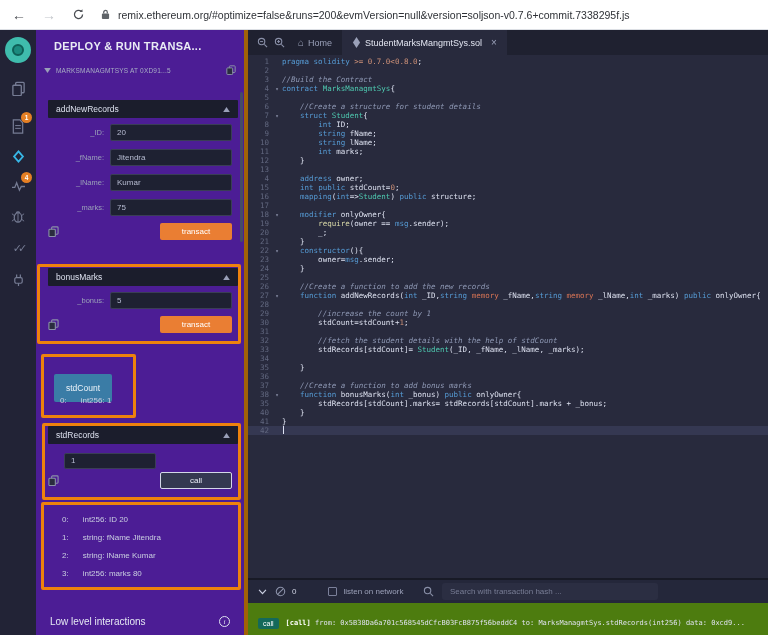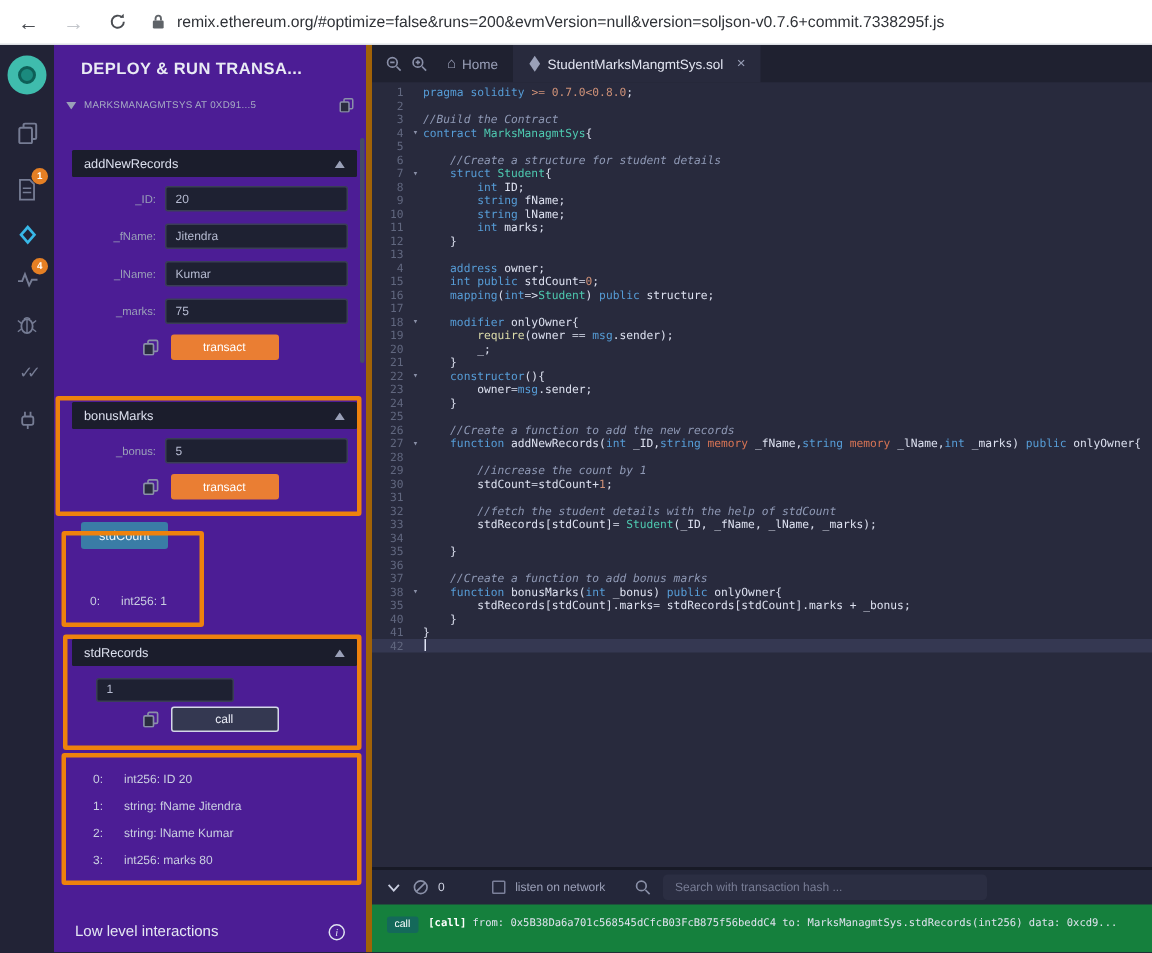--- a/index.html
+++ b/index.html
@@ -32,27 +32,27 @@
   .deployed-label{flex:1;font-size:6.5px;color:#a7adc4;letter-spacing:.2px;white-space:nowrap;overflow:hidden}
   .side-scrollbar{position:absolute;right:1px;top:62px;width:3px;height:150px;background:#464b68;border-radius:2px}
 
   .card{position:absolute;left:12px;width:190px}
   .card-header{height:18px;background:#1b1d2c;display:flex;align-items:center;justify-content:space-between;padding:0 8px;border-radius:1px;cursor:pointer}
   .card-header span{font-size:8.5px;color:#dce0ee}
   .fields{padding-top:2px}
   .field-row{display:flex;align-items:center;height:25px;padding-right:6px}
   .field-label{width:56px;text-align:right;margin-right:6px;font-size:7.5px;color:#9aa0b8;white-space:nowrap}
   .field-input{flex:1;min-width:0;height:17px;background:#1e2132;border:1px solid #3a3e56;border-radius:2px;color:#b7bcd2;font-size:8px;padding:0 6px;font-family:"Liberation Sans",sans-serif}
-  .action-row{display:flex;justify-content:center;align-items:center;gap:8px;padding-right:6px;margin-top:3px}
+  .action-row{display:flex;justify-content:space-between;align-items:center;gap:8px;padding-right:6px;margin-top:3px}
   .btn-transact{width:72px;height:17px;background:#ea7e33;border:none;border-radius:2px;color:#fff;font-size:8px;cursor:pointer}
   .btn-call{width:72px;height:17px;background:#343851;border:1px solid #d3d7e8;border-radius:2px;color:#eceef8;font-size:8px;cursor:pointer}
   #card-add{top:70px}
   #card-bonus{top:238px}
   #card-records{top:396px}
-  .btn-stdcount{position:absolute;left:18px;top:318px;width:58px;height:18px;background:#3a7ca6;border:none;border-radius:2px;color:#ecf3f9;font-size:8.5px;cursor:pointer}
+  .btn-stdcount{position:absolute;left:18px;top:344px;width:58px;height:28px;background:#3a7ca6;border:none;border-radius:2px;color:#ecf3f9;font-size:8.5px;cursor:pointer}
   .single-result{position:absolute;left:24px;top:366px;display:flex;gap:14px}
   .result-index{font-size:8px;color:#c9cee0}
   .result-value{font-size:8px;color:#c9cee0}
   .input-row{padding:5px 0 0 16px}
   .records-input{width:92px;height:16px;background:#1e2132;border:1px solid #3a3e56;border-radius:2px;color:#b7bcd2;font-size:8px;padding:0 6px;font-family:"Liberation Sans",sans-serif}
   .results{position:absolute;left:26px;top:480px;width:176px}
   .result-row{display:flex;gap:14px;height:18px;align-items:center}
   .panel-footer{position:absolute;left:0;bottom:0;width:100%;height:28px;display:flex;align-items:center;justify-content:space-between;padding:0 14px}
   .panel-footer span.lbl{font-size:10px;color:#e4e7f2}
   .info-icon{width:11px;height:11px;border-radius:50%;border:1px solid #dfe3f0;color:#dfe3f0;font-size:7px;line-height:10px;text-align:center;font-family:"Liberation Serif",serif;font-style:italic}
@@ -82,21 +82,21 @@
   .caret{display:inline-block;width:1px;height:8px;background:#dfe3f4;margin-left:1px;vertical-align:-1px}
 
   
   .term-bar{position:absolute;left:0;top:548px;width:520px;height:25px;background:#24273a;border-top:2px solid #181a26;display:flex;align-items:center;padding:0 10px}
   .term-count{font-size:8px;color:#d0d4e4;margin:0 6px}
   .term-check{width:9px;height:9px;border:1px solid #7b809a;border-radius:1px;margin-left:26px;cursor:pointer}
   .term-listen{font-size:8px;color:#9ba0b8;margin-left:6px;white-space:nowrap}
   .term-search{width:216px;height:17px;margin-left:8px;margin-right:100px;background:#2b2e42;border:none;border-radius:3px;color:#aeb3c9;font-size:8px;padding:0 8px;font-family:"Liberation Sans",sans-serif}
   .term-search::placeholder{color:#787d95}
   .ml-auto{margin-left:auto}
-  .term-log{position:absolute;left:0;top:573px;width:520px;height:32px;background:#15803d;display:flex;align-items:flex-start;padding:8px 10px 0 10px;gap:7px}
+  .term-log{position:absolute;left:0;top:573px;width:520px;height:32px;background:#4d7c0f;display:flex;align-items:center;padding:8px 10px 0 10px;gap:7px}
   .log-badge{background:#14695a;color:#fff;font-size:7px;padding:2px 5px;border-radius:2px;flex:none}
   .log-text{font-family:"DejaVu Sans Mono",monospace;font-size:7px;color:#dfe2ee;white-space:nowrap}
   .log-text b{color:#fff}
 
   
   .ann{position:absolute;border:3px solid #ee820d;border-radius:2px;z-index:50;pointer-events:none}
   #ann-bonus{left:37px;top:264px;width:204px;height:80px}
   #ann-stdcount{left:41px;top:354px;width:95px;height:64px}
   #ann-stdrecords{left:42px;top:423px;width:199px;height:77px}
   #ann-results{left:41px;top:502px;width:200px;height:88px}

